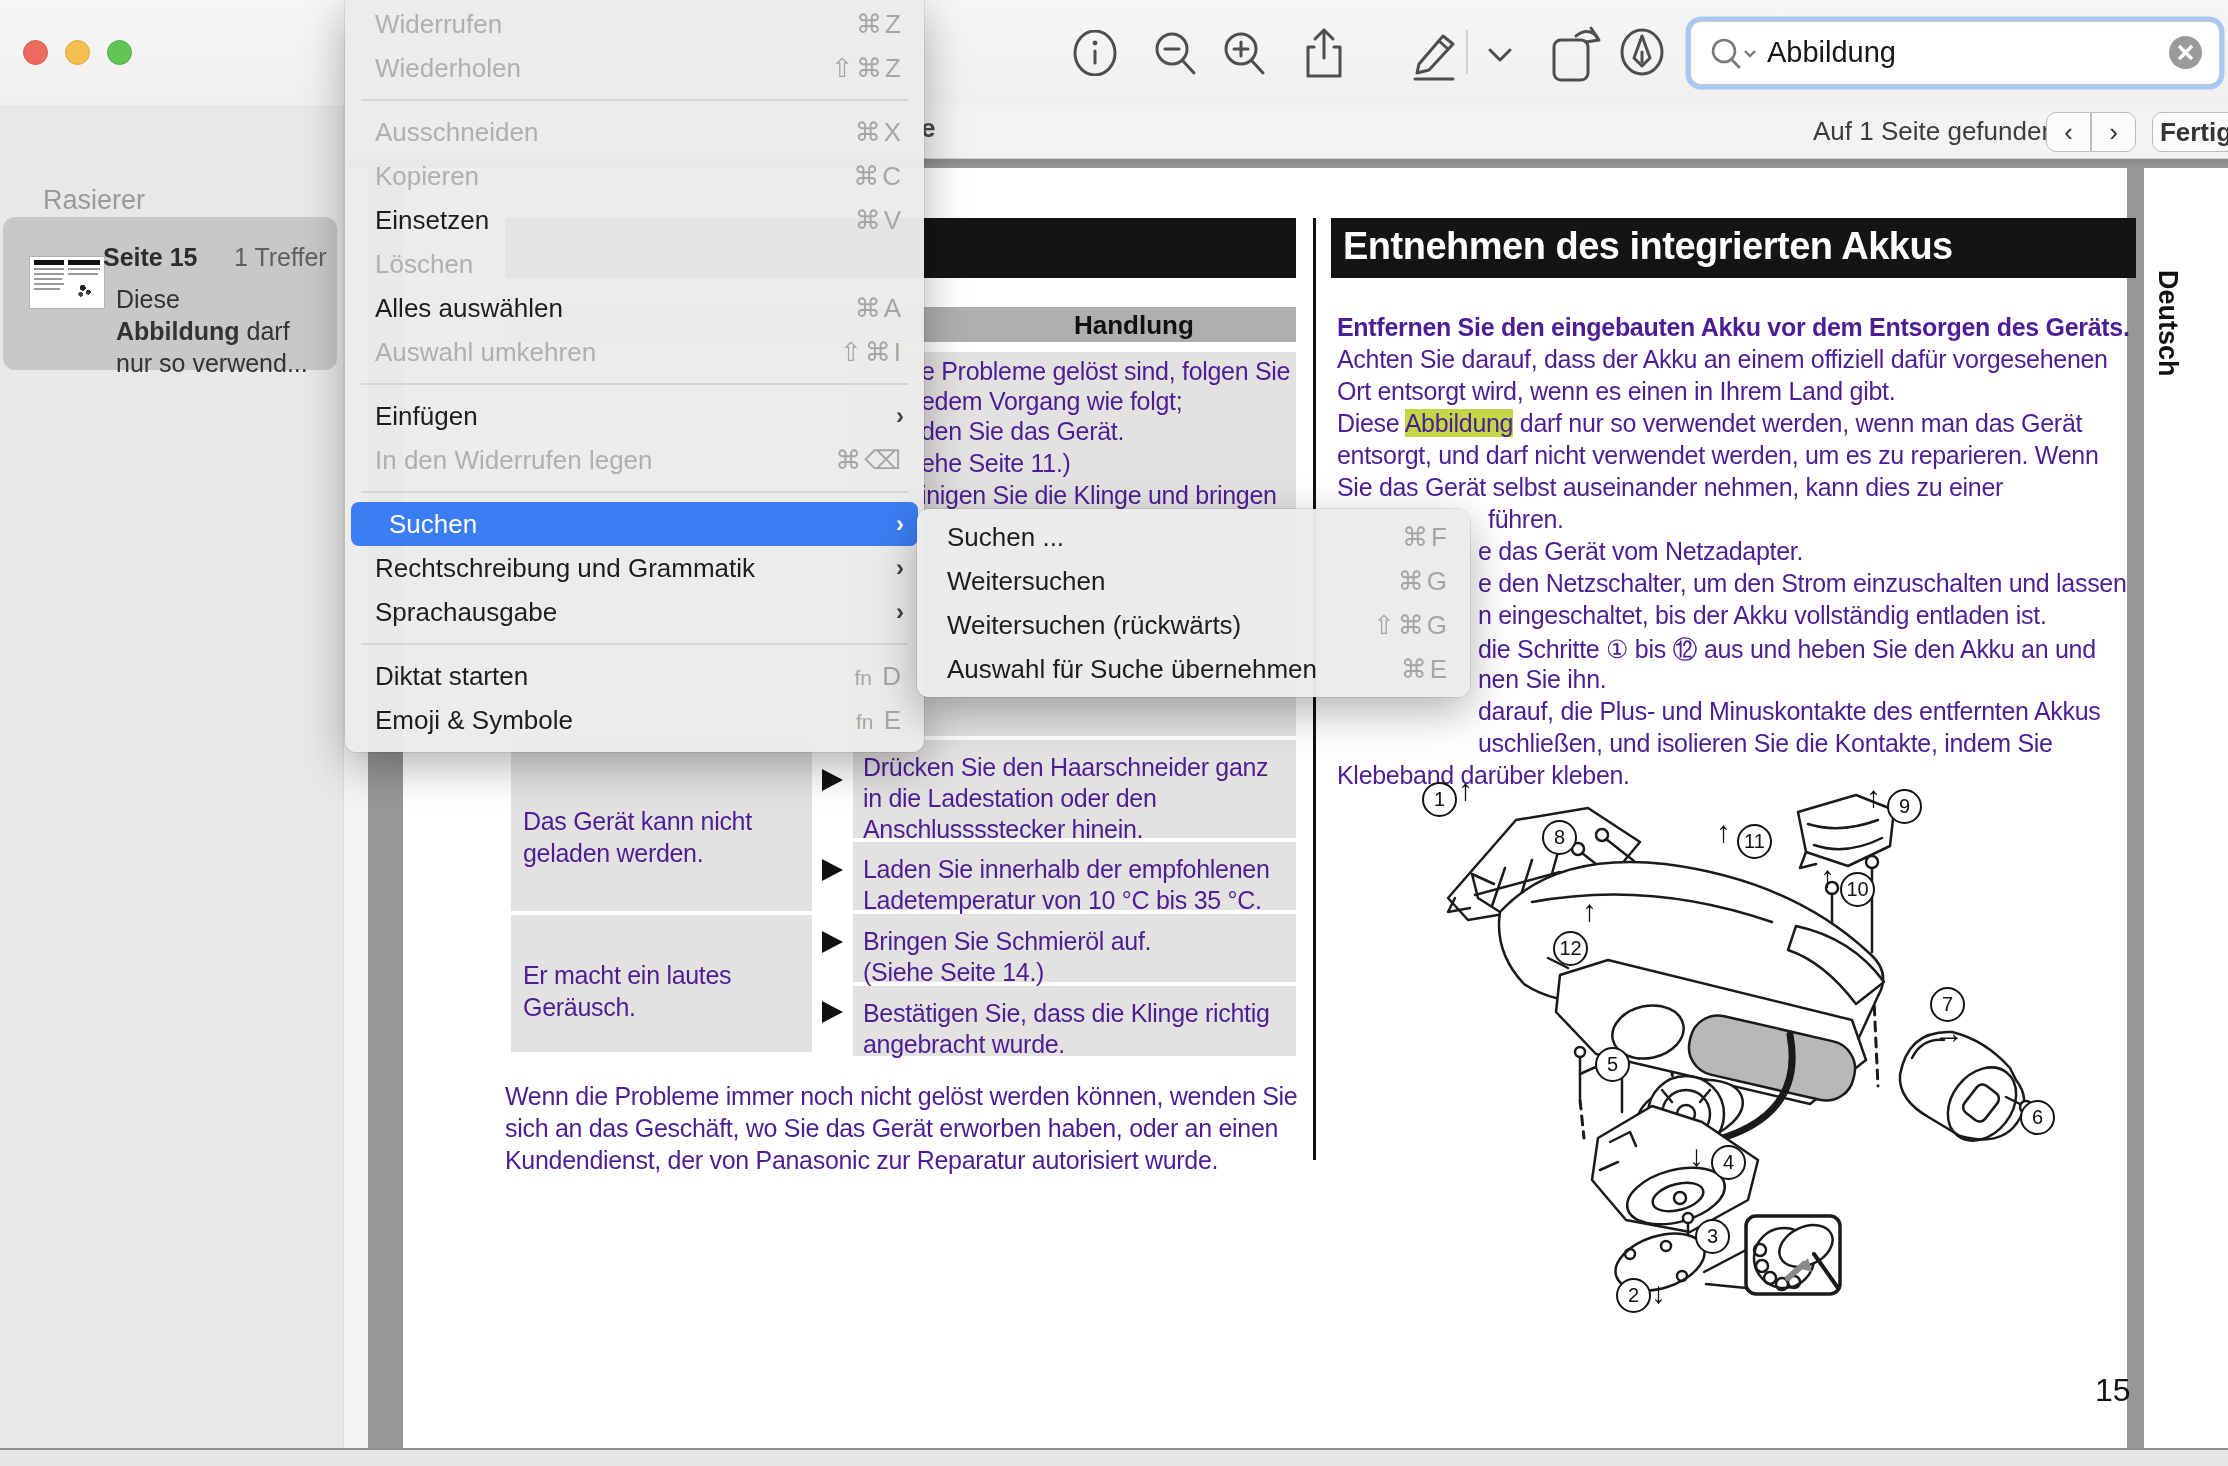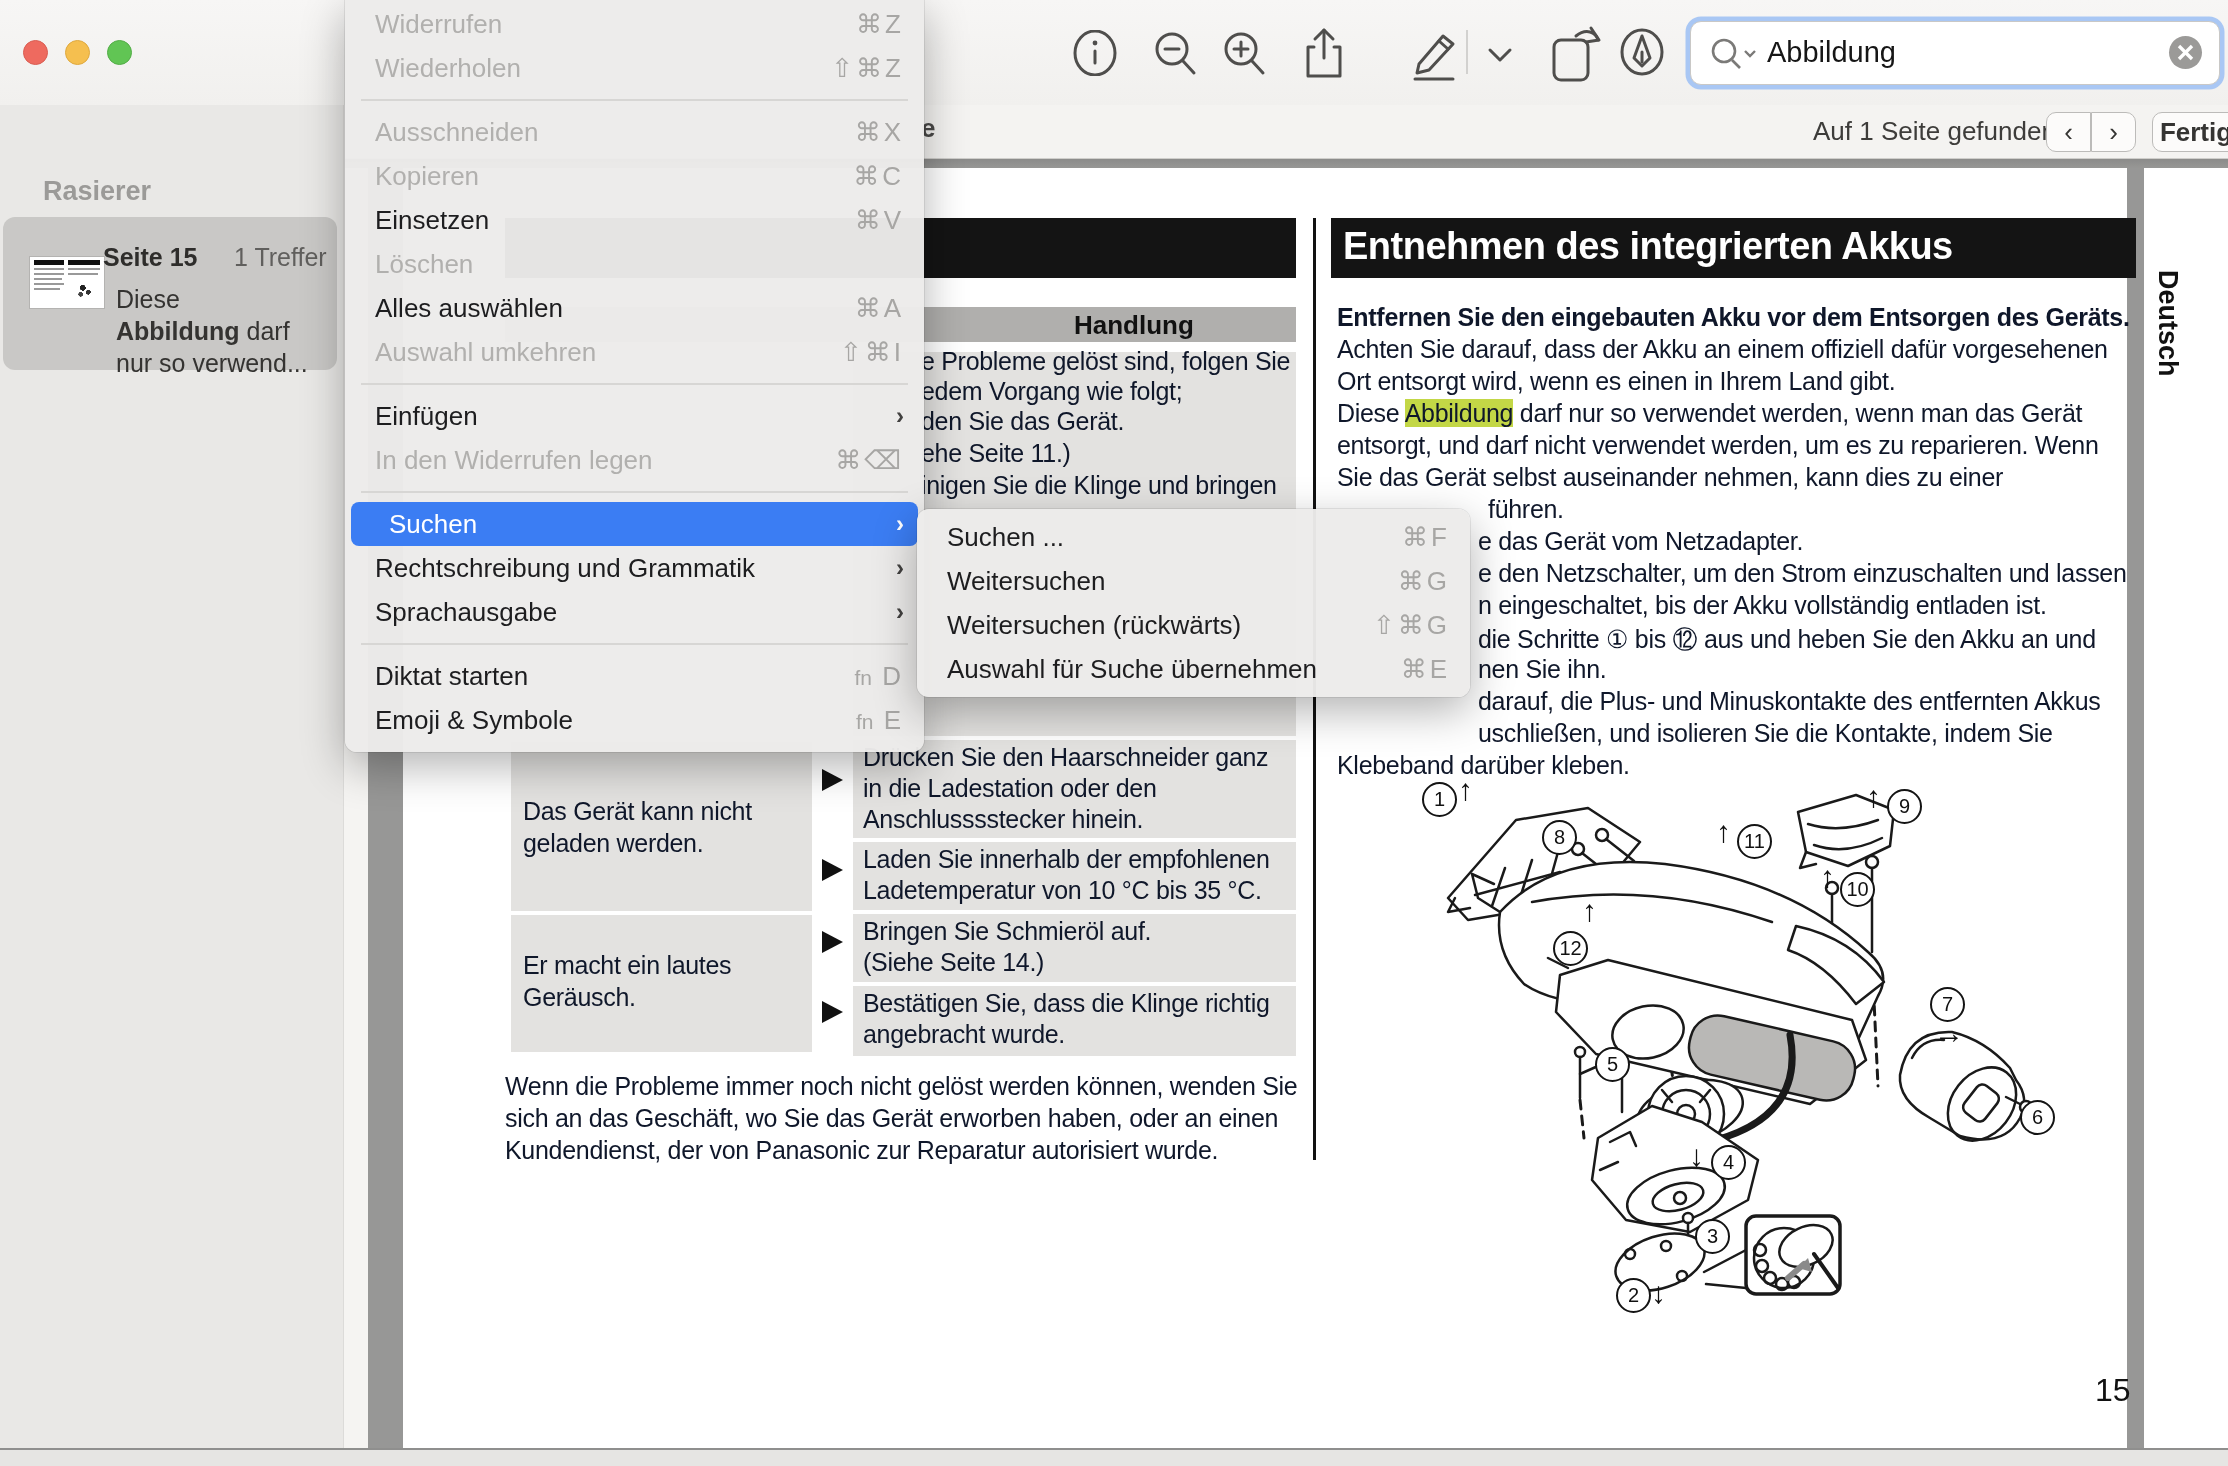--- a/index.html
+++ b/index.html
@@ -17,21 +17,21 @@
   #sidebar{left:0;top:105px;width:343px;height:1361px;background:#e9e8e6;}
   #sidestrip{left:343px;top:105px;width:25px;height:1361px;background:#f5f4f2;border-left:1px solid #dcdbd9;}
   #bottomstrip{left:0;top:1448px;width:2228px;height:18px;background:#e6e5e3;border-top:2px solid #8f8f8e;z-index:5;}
   
   #searchfield{left:1690px;top:21px;width:528px;height:62px;background:#ffffff;border:1px solid #c9c8c6;border-radius:11px;box-shadow:0 0 0 4.5px #a9c7f4;}
   
   .segbtn{width:43px;height:38px;border:1.5px solid #bcbbb9;background:#fcfbfa;color:#353432;font-size:26px;display:flex;align-items:center;justify-content:center;}
   
   #page{left:403px;top:168px;width:1724px;height:1280px;background:#ffffff;}
   #page2{left:2144px;top:168px;width:84px;height:1280px;background:#ffffff;}
-  .doctext{color:#0f172a;font-size:25px;letter-spacing:-0.3px;}
+  .doctext{color:#4c1d95;font-size:25px;letter-spacing:-0.3px;margin-top:10px;}
   .cell{background:#e3e2e0;}
   .tri{width:0;height:0;border-top:11px solid transparent;border-bottom:11px solid transparent;border-left:21px solid #111;}
   .hl{background:#c3d746;}
   
   .menu{background:rgba(236,235,234,0.97);box-shadow:0 14px 44px rgba(0,0,0,0.30),0 0 0 1px rgba(0,0,0,0.08);}
   #ctxmenu{left:345px;top:0;width:579px;border-radius:0 0 12px 12px;padding:2px 0 10px 0;z-index:50;}
   #submenu{left:917px;top:509px;width:553px;border-radius:12px;padding:6px 0;z-index:60;}
   .mrow{height:44px;margin:0 6px;border-radius:8px;display:flex;align-items:center;padding:0 14px 0 24px;font-size:26px;color:#1d1d1f;}
   .mrow .lbl{flex:1;}
   .mrow .sc{color:#a7a6a4;letter-spacing:3px;}
@@ -126,21 +126,21 @@
       </div>
     <div class="segbtn" style="border-radius:0 10px 10px 0;border-left-width:0.75px;">
         <span>›</span>
       </div>
   </div>
   <div class="abs segbtn" style="left:2152px;top:112px;width:86px;border-radius:10px;font-weight:700;z-index:11;">
       <span>Fertig</span>
     </div>
   <div id="darkstrip" class="abs"></div>
 
-  <div class="abs nowrap" style="left:43px;top:176px;font-size:27px;font-weight:700;color:#9b9a98;">Rasierer</div>
+  <div class="abs nowrap" style="left:43px;top:185px;font-size:27px;font-weight:400;color:#9b9a98;">Rasierer</div>
   <div class="abs" style="left:3px;top:217px;width:334px;height:153px;background:#c9c8c6;border-radius:12px;">
     <div class="abs" style="left:27px;top:40px;width:74px;height:51px;background:#fff;box-shadow:0 0 0 1px #b4b3b1;">
       <div class="abs" style="left:4px;top:3px;width:30px;height:5px;background:#111;"></div>
       <div class="abs" style="left:38px;top:3px;width:32px;height:5px;background:#111;"></div>
       <div class="abs" style="left:4px;top:11px;width:30px;height:2px;background:#999;"></div>
       <div class="abs" style="left:4px;top:16px;width:30px;height:2px;background:#999;"></div>
       <div class="abs" style="left:4px;top:21px;width:28px;height:2px;background:#999;"></div>
       <div class="abs" style="left:4px;top:26px;width:30px;height:2px;background:#999;"></div>
       <div class="abs" style="left:4px;top:31px;width:26px;height:2px;background:#999;"></div>
       <div class="abs" style="left:38px;top:11px;width:32px;height:2px;background:#999;"></div>

